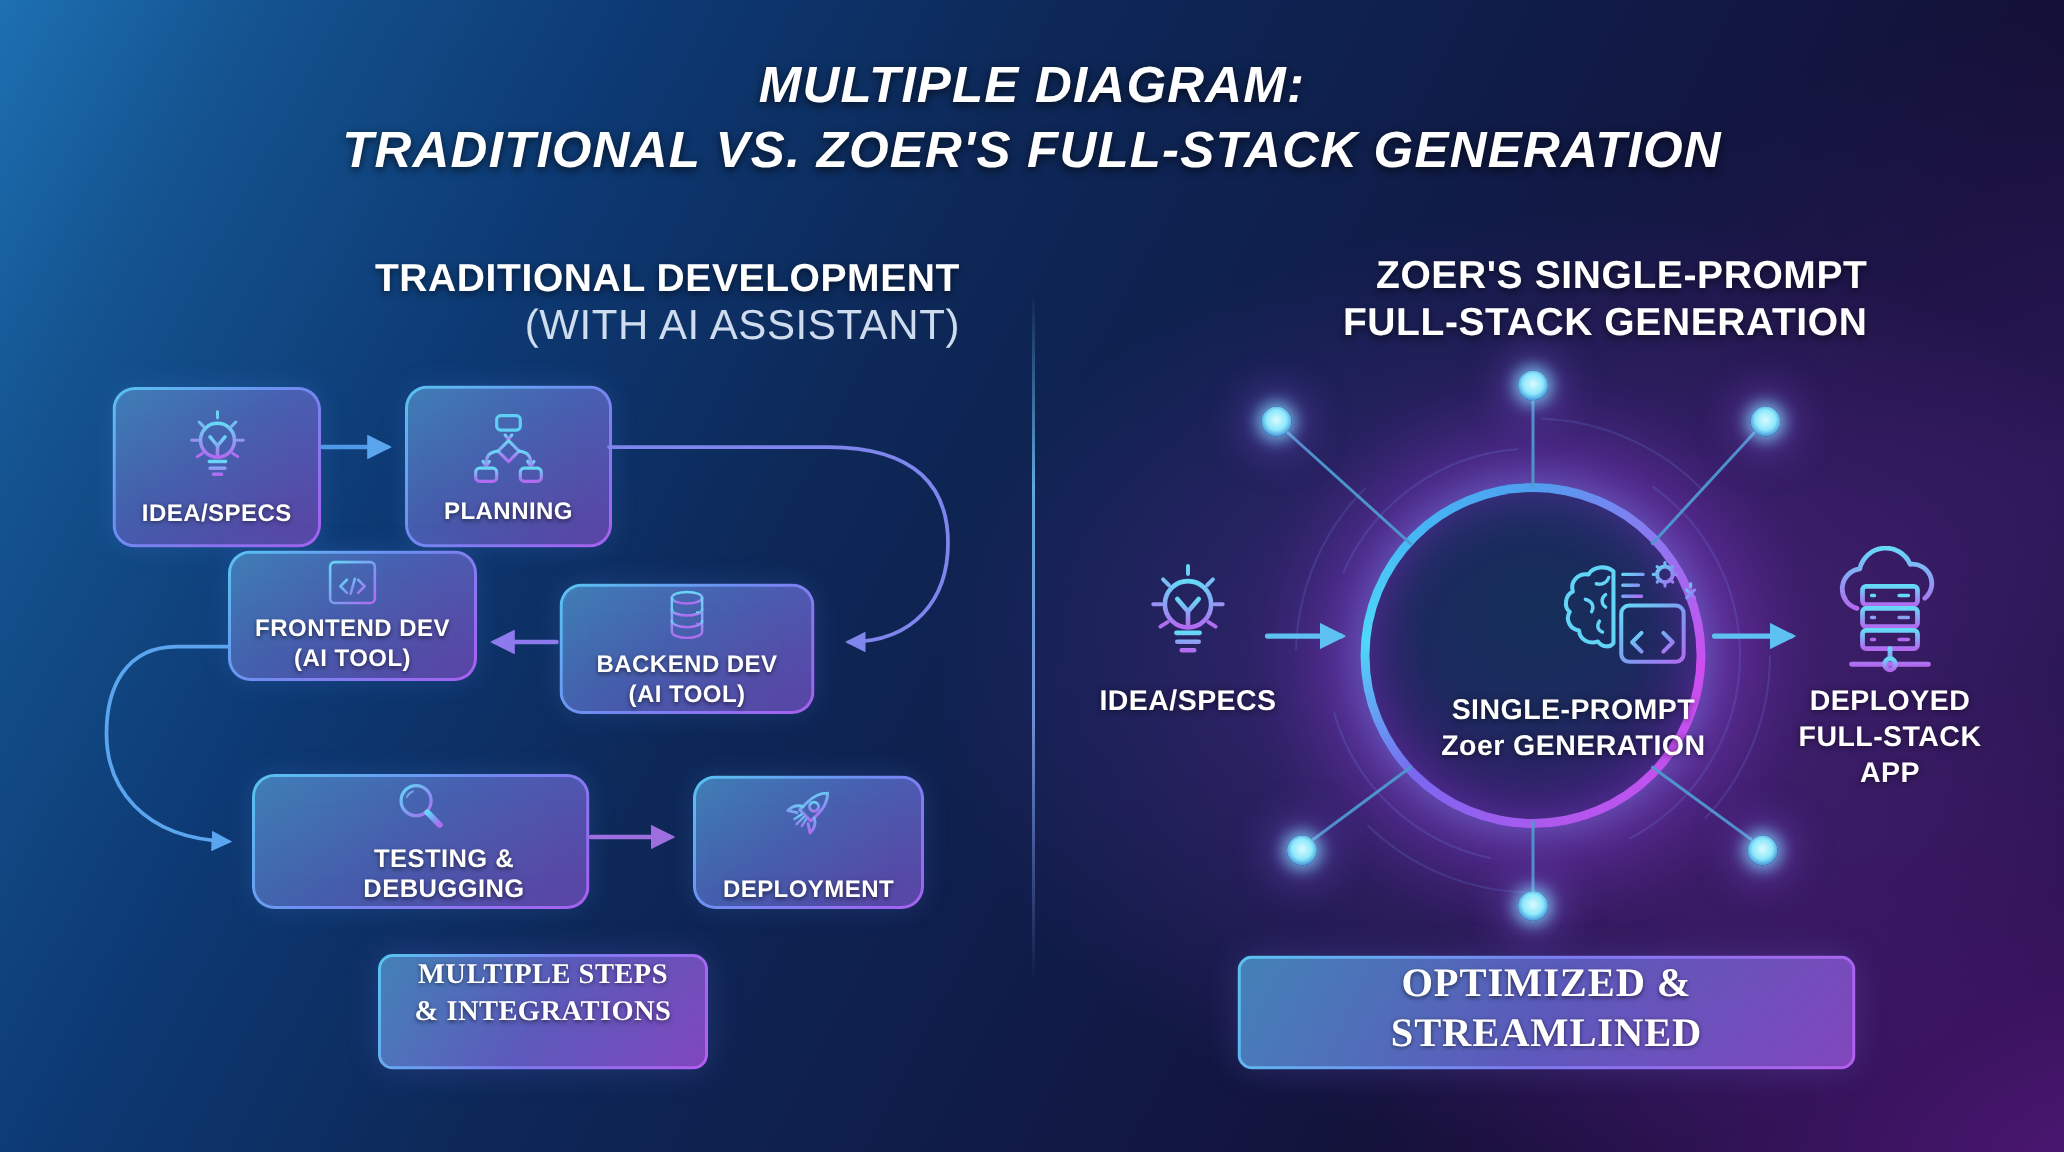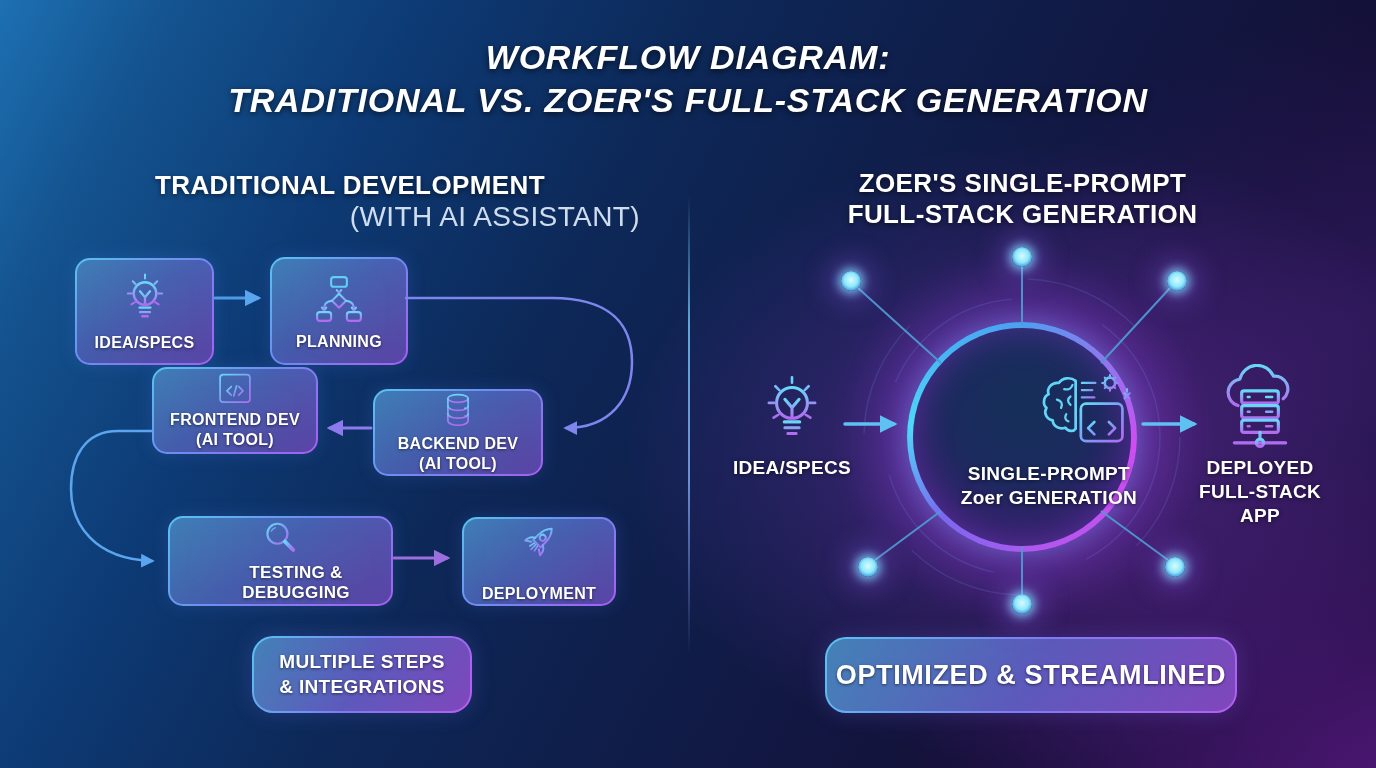--- a/index.html
+++ b/index.html
@@ -11,41 +11,41 @@
       radial-gradient(ellipse 700px 480px at 102% 102%, rgba(118,28,158,.55), rgba(118,28,158,0) 70%),
       radial-gradient(ellipse 560px 420px at 100% 40%, rgba(90,40,150,.30), rgba(90,40,150,0) 70%),
       linear-gradient(118deg,#1d70b2 0%,#14538f 10%,#0d3a74 24%,#0d2858 40%,#101c48 58%,#141038 78%,#1a0f3e 100%);
   }
   .abs{position:absolute;}
   
   .title{left:0;right:0;top:36px;text-align:center;font-weight:bold;font-style:italic;
          font-size:34px;line-height:43px;letter-spacing:.8px;
          text-shadow:0 2px 6px rgba(0,0,0,.65);}
   .title span{display:block;}
-  .col-head{font-weight:bold;font-size:26px;line-height:31px;text-align:center;
+  .col-head{font-weight:bold;font-size:26px;line-height:31px;text-align:right;
             letter-spacing:.4px;text-shadow:0 2px 5px rgba(0,0,0,.55);}
   .left-head{left:60px;width:580px;top:170px;}
   .left-sub{left:60px;width:580px;top:201px;text-align:right;font-size:28px;
             color:rgba(224,236,250,.92);font-weight:400;letter-spacing:.4px;}
   .right-head{left:800px;width:445px;top:168px;}
   .divider{left:688px;top:196px;width:2px;height:458px;
            background:linear-gradient(180deg,rgba(110,190,240,0),rgba(110,190,240,.85) 28%,rgba(130,170,245,.8) 62%,rgba(110,150,240,0));}
   
   .fbox{border-radius:15px;border:2px solid transparent;
         background:linear-gradient(160deg,rgba(40,66,126,.52),rgba(30,42,100,.55)) padding-box,
                    linear-gradient(140deg,#58c4f0 0%,#6f8cf2 45%,#a85ef0 100%) border-box;
         box-shadow:0 0 18px rgba(90,140,240,.18), inset 0 0 24px rgba(70,120,230,.10);
         display:flex;flex-direction:column;align-items:center;justify-content:center;gap:5px;}
   .lbl{font-weight:bold;text-align:center;white-space:pre-line;line-height:1.22;
        letter-spacing:.3px;text-shadow:0 1px 3px rgba(0,0,0,.55);font-size:16px;}
-  .badge{border-radius:21px;border:2px solid transparent;
+  .badge{border-radius:10px;border:2px solid transparent;
         background:linear-gradient(160deg,rgba(42,52,116,.46),rgba(58,38,118,.42)) padding-box,
                    linear-gradient(120deg,#58c4f0 0%,#7d7cf2 50%,#b45ef0 100%) border-box;
         box-shadow:0 0 22px rgba(120,120,240,.22);
-        display:flex;align-items:center;justify-content:center;}
+        display:flex;justify-content:center;font-family:Liberation Serif, serif;}
   
   .hub-halo{left:822px;top:237px;width:400px;height:400px;border-radius:50%;
         background:radial-gradient(circle,rgba(155,72,225,.40) 0%,rgba(140,60,210,.18) 46%,rgba(140,60,210,0) 68%);}
   .hub-ring{left:907px;top:322px;width:230px;height:230px;border-radius:50%;
         background:conic-gradient(from 0deg,#4f9ff0 0deg,#ce4df0 95deg,#b257ee 170deg,#7a68f0 225deg,#4fd8f8 275deg,#46b4f4 320deg,#4f9ff0 360deg);
         box-shadow:0 0 55px 10px rgba(150,70,230,.45),0 0 26px rgba(86,204,242,.38);}
   .hub-inner{position:absolute;inset:6px;border-radius:50%;
         background:radial-gradient(circle at 50% 36%,#152f5a 0%,#1c2a5e 42%,#33216b 72%,#4b2a86 100%);
         box-shadow:inset 0 0 36px rgba(125,62,205,.45);}
   .hub-content{left:907px;top:322px;width:230px;height:230px;z-index:5;
@@ -120,21 +120,21 @@
       <line x1="1022" y1="325" x2="1022" y2="265"></line>
       <line x1="941" y1="363" x2="858" y2="288"></line>
       <line x1="1101" y1="363" x2="1170" y2="288"></line>
       <line x1="941" y1="511" x2="875" y2="560"></line>
       <line x1="1101" y1="511" x2="1168" y2="560"></line>
       <line x1="1022" y1="547" x2="1022" y2="597"></line>
     </g>
   </svg>
 
   <h1 class="abs title" style="margin:0;">
-    <span>WORKFLOW DIAGRAM:</span>
+    <span>MULTIPLE DIAGRAM:</span>
     <span>TRADITIONAL VS. ZOER'S FULL-STACK GENERATION</span>
   </h1>
 
   <div class="abs col-head left-head">TRADITIONAL DEVELOPMENT</div>
   <div class="abs left-sub">(WITH AI ASSISTANT)</div>
 
   <div class="abs col-head right-head">
     <span style="display:block">ZOER'S SINGLE-PROMPT</span>
     <span style="display:block">FULL-STACK GENERATION</span>
   </div>

